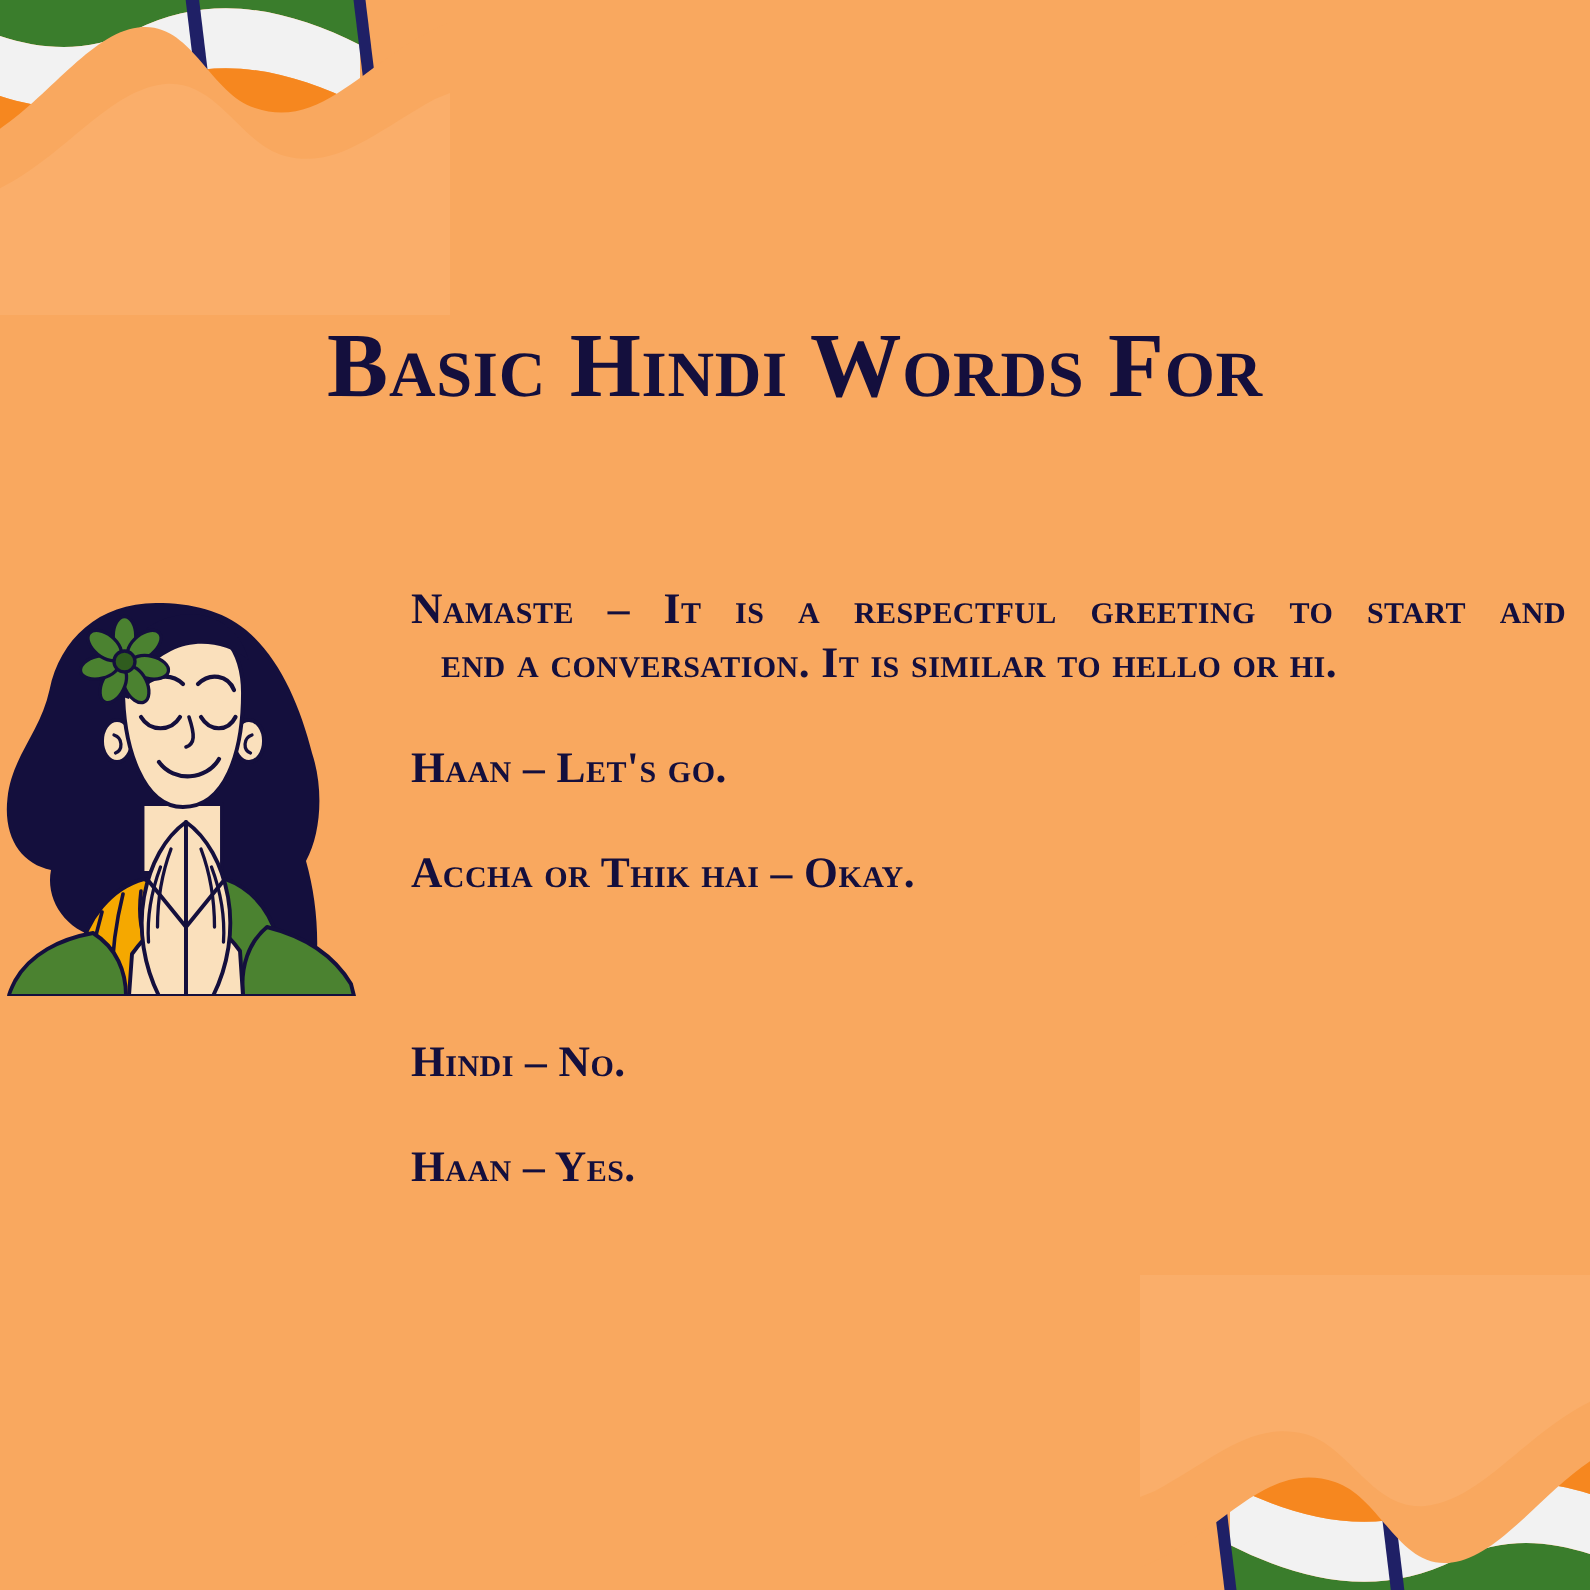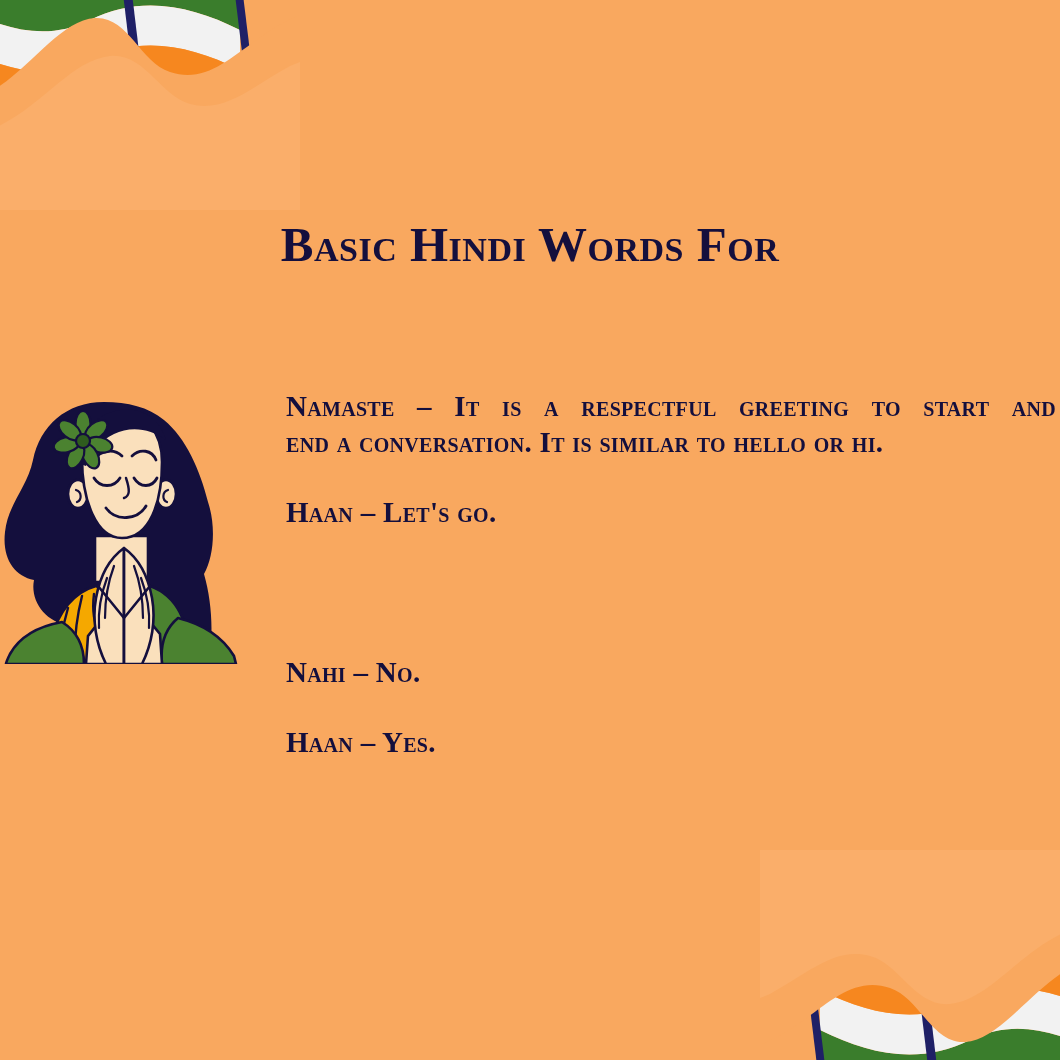--- a/index.html
+++ b/index.html
@@ -39,33 +39,33 @@
   
   .title-block {
     position: absolute;
     top: 206px;
     left: 90px;
     width: 880px;
     text-align: center;
   }
   .title-line {
     color: #140F3D;
-    font-size: 49px;
+    font-size: 61px;
     line-height: 78px;
     font-weight: 700;
     font-variant: small-caps;
     letter-spacing: 0.5px;
     white-space: nowrap;
   }
 
   
   .content {
     position: absolute;
     top: 388px;
-    left: 286px;
+    left: 274px;
     width: 770px;
   }
   .para {
     color: #140F3D;
     font-size: 29px;
     line-height: 36px;
     font-weight: 700;
     font-variant: small-caps;
     letter-spacing: 0.3px;
     margin: 0;
@@ -201,36 +201,37 @@
         </g>
 
       </g>
     </svg>
   </div>
 
   <div class="content">
 
     <div class="para justify">
       <span>Namaste – It is a respectful greeting to start and</span>
-      <span class="last-line" style="display:block;text-align-last:left;">end a conversation. It is similar to hello or hi.</span>
+      <span class="last-line" style="display:block;text-align-last:left;margin-left:20px;">end a conversation. It is similar to hello or hi.</span>
     </div>
 
     <div class="gap-sm"></div>
 
     <div class="para">Haan – Let's go.</div>
 
     <div class="gap-sm"></div>
 
+    <div class="para">Accha or Thik hai – Okay.</div>
 
     <div class="gap-lg"></div>
 
 
     <div class="gap-sm"></div>
 
-    <div class="para">Nahi – No.</div>
+    <div class="para">Hindi – No.</div>
 
     <div class="gap-sm"></div>
 
     <div class="para">Haan – Yes.</div>
 
   </div>
 
 </div>
 
 </body></html>

